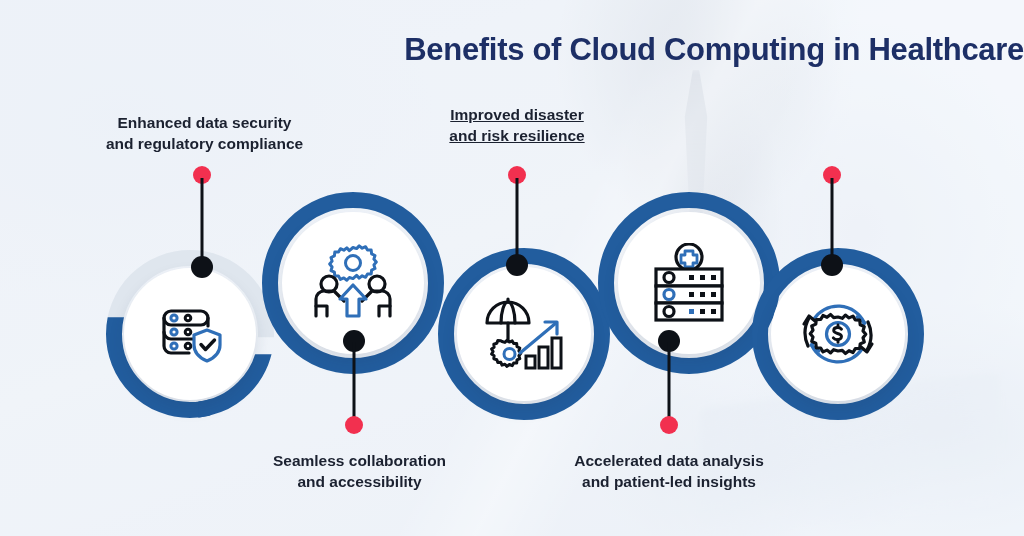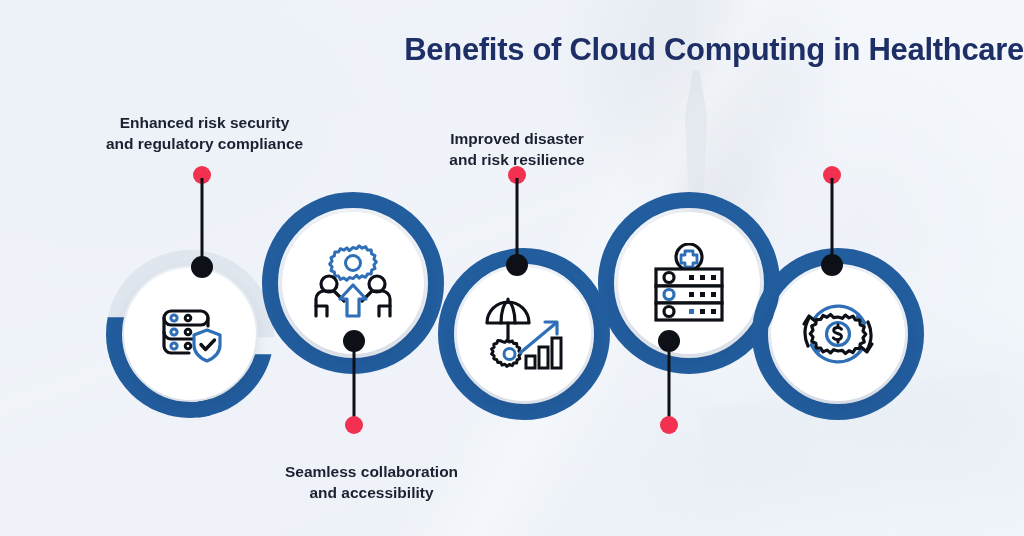--- a/index.html
+++ b/index.html
@@ -304,24 +304,26 @@
     <div class="conn-line" style="top:12px; height:82px;"></div>
     <div class="dot dot-red" style="top:86px;"></div>
   </div>
 
   <div class="connector" style="left:820px; top:166px; width:24px; height:116px;">
     <div class="dot dot-red" style="top:0;"></div>
     <div class="conn-line" style="top:12px; height:84px;"></div>
     <div class="dot dot-black" style="top:88px;"></div>
   </div>
 
-  <div class="label" style="left:72px; top:112px; width:265px;">Enhanced risk security
+  <div class="label" style="left:72px; top:112px; width:265px;">Enhanced data security
 and regulatory compliance</div>
 
-  <div class="label" style="left:244px; top:450px; width:255px;margin-top:11px;">Seamless collaboration
+  <div class="label" style="left:232px; top:450px; width:255px;">Seamless collaboration
 and accessibility</div>
 
-  <div class="label" style="left:412px; top:128px; width:210px;">Improved disaster
+  <div class="label" style="left:412px; top:104px; width:210px;text-decoration:underline;">Improved disaster
 and risk resilience</div>
 
+  <div class="label" style="left:538px; top:450px; width:262px;">Accelerated data analysis
+and patient-led insights</div>
 
 
 </div>
 
 </body></html>

